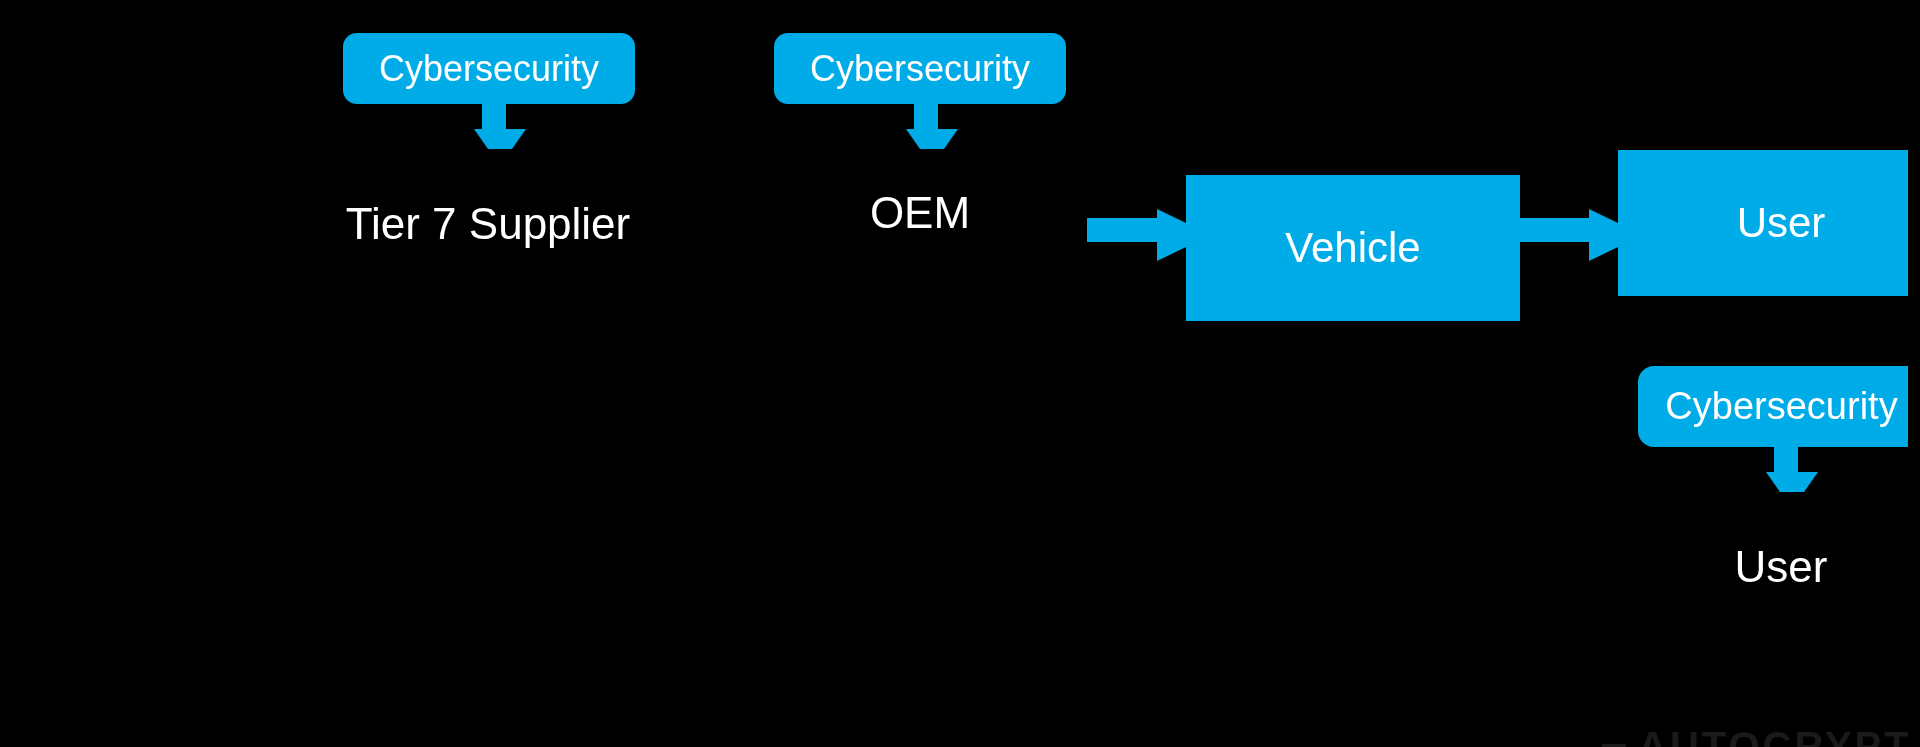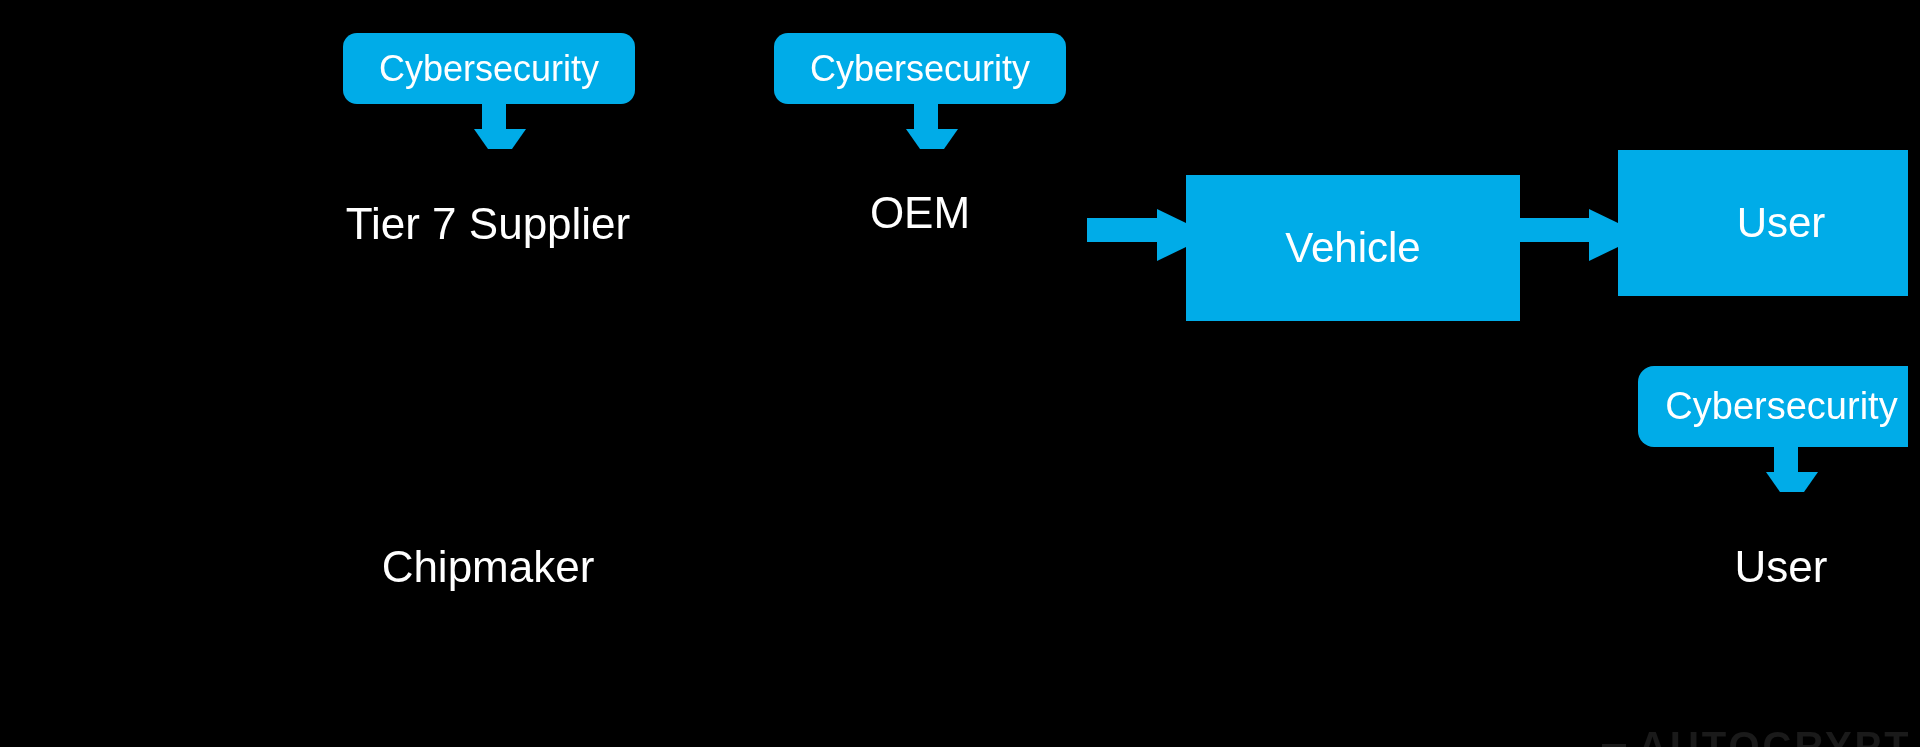--- a/index.html
+++ b/index.html
@@ -100,21 +100,20 @@
   <div class="flow-box" id="box-user">
     <span>User</span>
   </div>
 
   <div class="badge" id="badge-user">
     <span>Cybersecurity</span>
   </div>
   <div class="v-shaft" id="arrow-user-shaft"></div>
   <div class="v-head" id="arrow-user-head"></div>
 
-  <div class="node-label" id="label-chipmaker">Chipmaker</div>
   <div class="node-label" id="label-user-bottom">User</div>
 
   <div class="logo-text">AUTOCRYPT</div>
   <div class="logo-bar"></div>
   <div class="logo-tick-l"></div>
   <div class="logo-tick-r"></div>
 
 </div>
 
 </body></html>

